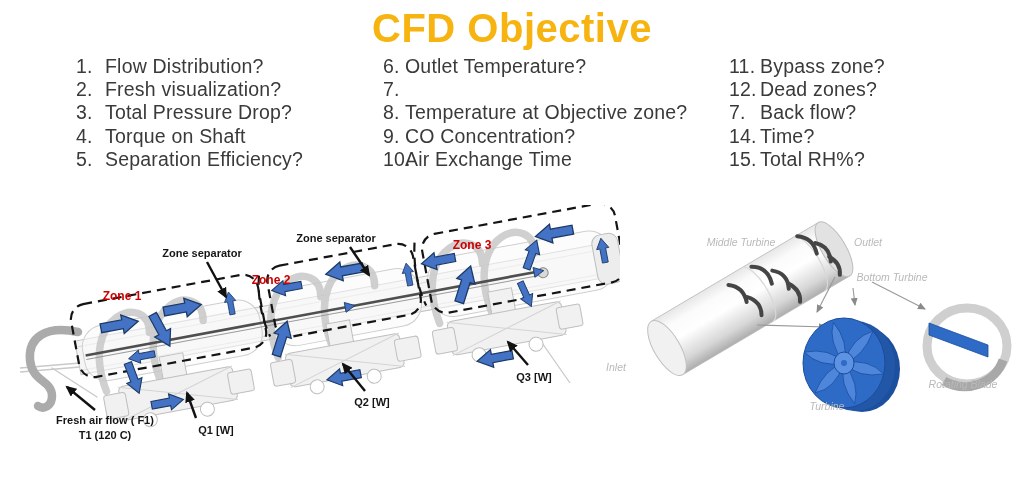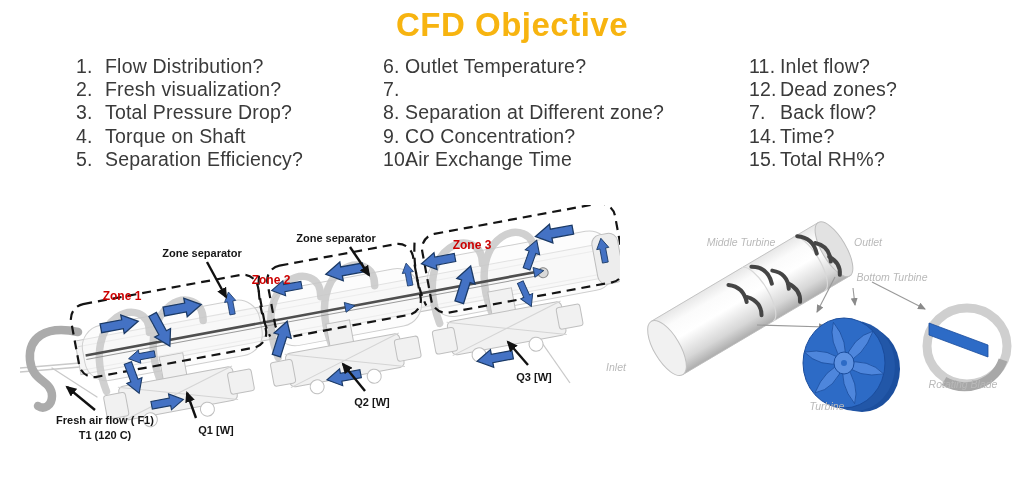--- a/index.html
+++ b/index.html
@@ -2,29 +2,29 @@
 <html><head>
 <meta charset="utf-8">
 <style>
   html,body{margin:0;padding:0;}
   body{
     width:1024px;height:486px;position:relative;overflow:hidden;
     background:#ffffff;font-family:"Liberation Sans",sans-serif;
   }
   .slide-title{
     position:absolute;top:6px;left:0;width:1024px;text-align:center;
-    font-size:33px;font-weight:800;letter-spacing:.5px;color:#F7B410;
+    font-size:40px;font-weight:800;letter-spacing:.5px;color:#F7B410;
   }
   .obj-col{position:absolute;top:55px;font-size:19.5px;line-height:23.2px;
     color:#3A3A3A;letter-spacing:.2px;white-space:nowrap;}
   .obj-row{display:flex;}
   .obj-num{display:inline-block;flex:0 0 auto;}
   #col1{left:76px}  #col1 .obj-num{width:29px}
   #col2{left:383px} #col2 .obj-num{width:22px}
-  #col3{left:749px} #col3 .obj-num{width:31px}
+  #col3{left:729px} #col3 .obj-num{width:31px}
   svg{position:absolute;}
   #machine-svg{left:20px;top:205px;}
   #turbine-svg{left:600px;top:205px;}
   svg text{font-family:"Liberation Sans",sans-serif;}
   .blabel{font-weight:bold;font-size:11px;fill:#161616;}
   .zlabel{font-weight:bold;font-size:12px;fill:#CC0000;}
   .glabel{font-style:italic;font-size:10.5px;fill:#B9B9B9;}
   .ann{stroke:#111;stroke-width:2.4;fill:none;}
   .thin{stroke:#C9C9C9;stroke-width:1.3;fill:none;}
   .lead{stroke:#999;stroke-width:1.1;fill:none;}
@@ -59,35 +59,35 @@
 <div id="col2" class="obj-col">
   <div class="obj-row">
       <span class="obj-num">6.</span>
       <span>Outlet Temperature?</span>
     </div>
   <div class="obj-row">
       <span class="obj-num">7.</span>
     </div>
   <div class="obj-row">
       <span class="obj-num">8.</span>
-      <span>Separation at Different zone?</span>
+      <span>Temperature at Objective zone?</span>
     </div>
   <div class="obj-row">
       <span class="obj-num">9.</span>
       <span>CO Concentration?</span>
     </div>
   <div class="obj-row">
       <span class="obj-num">10.</span>
       <span>Air Exchange Time</span>
     </div>
 </div>
 <div id="col3" class="obj-col">
   <div class="obj-row">
       <span class="obj-num">11.</span>
-      <span>Inlet flow?</span>
+      <span>Bypass zone?</span>
     </div>
   <div class="obj-row">
       <span class="obj-num">12.</span>
       <span>Dead zones?</span>
     </div>
   <div class="obj-row">
       <span class="obj-num">7.</span>
       <span>Back flow?</span>
     </div>
   <div class="obj-row">

